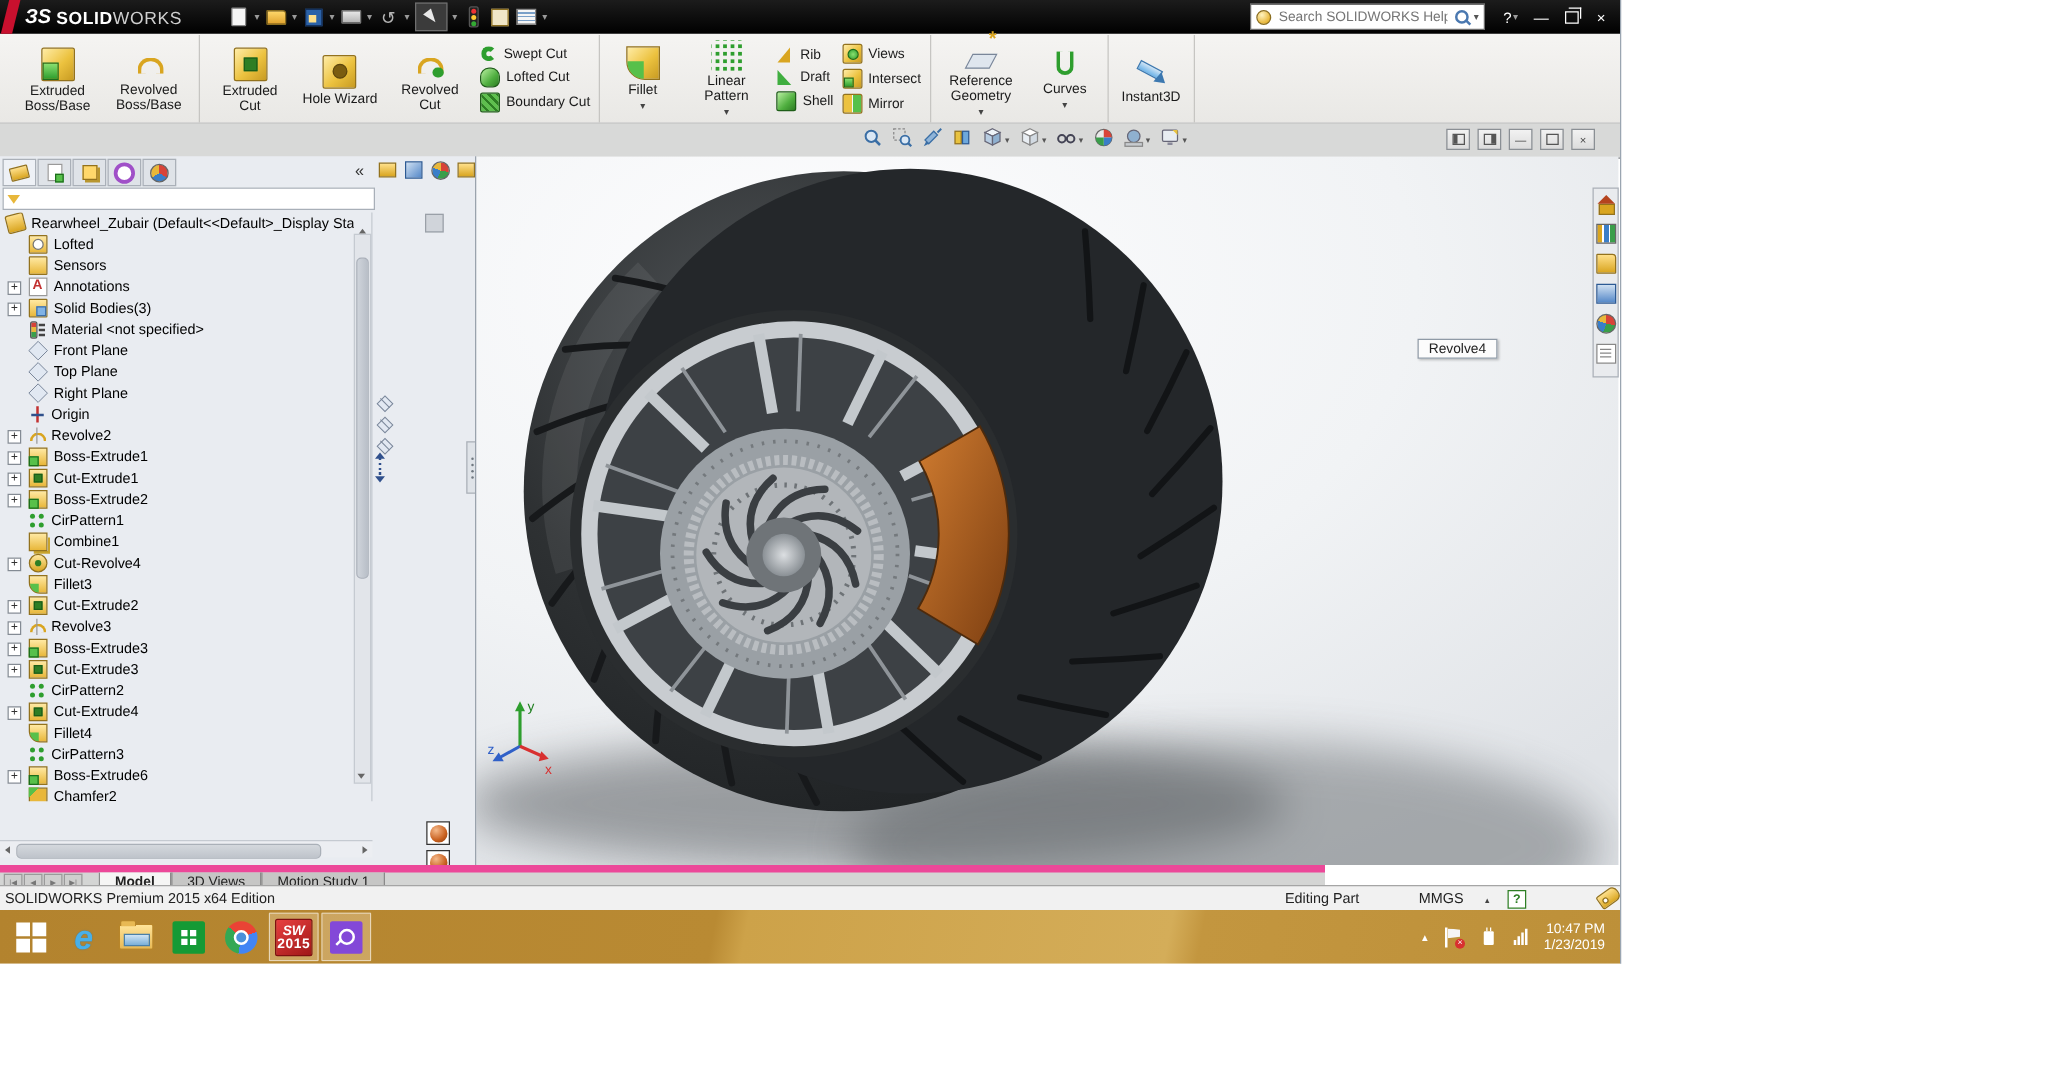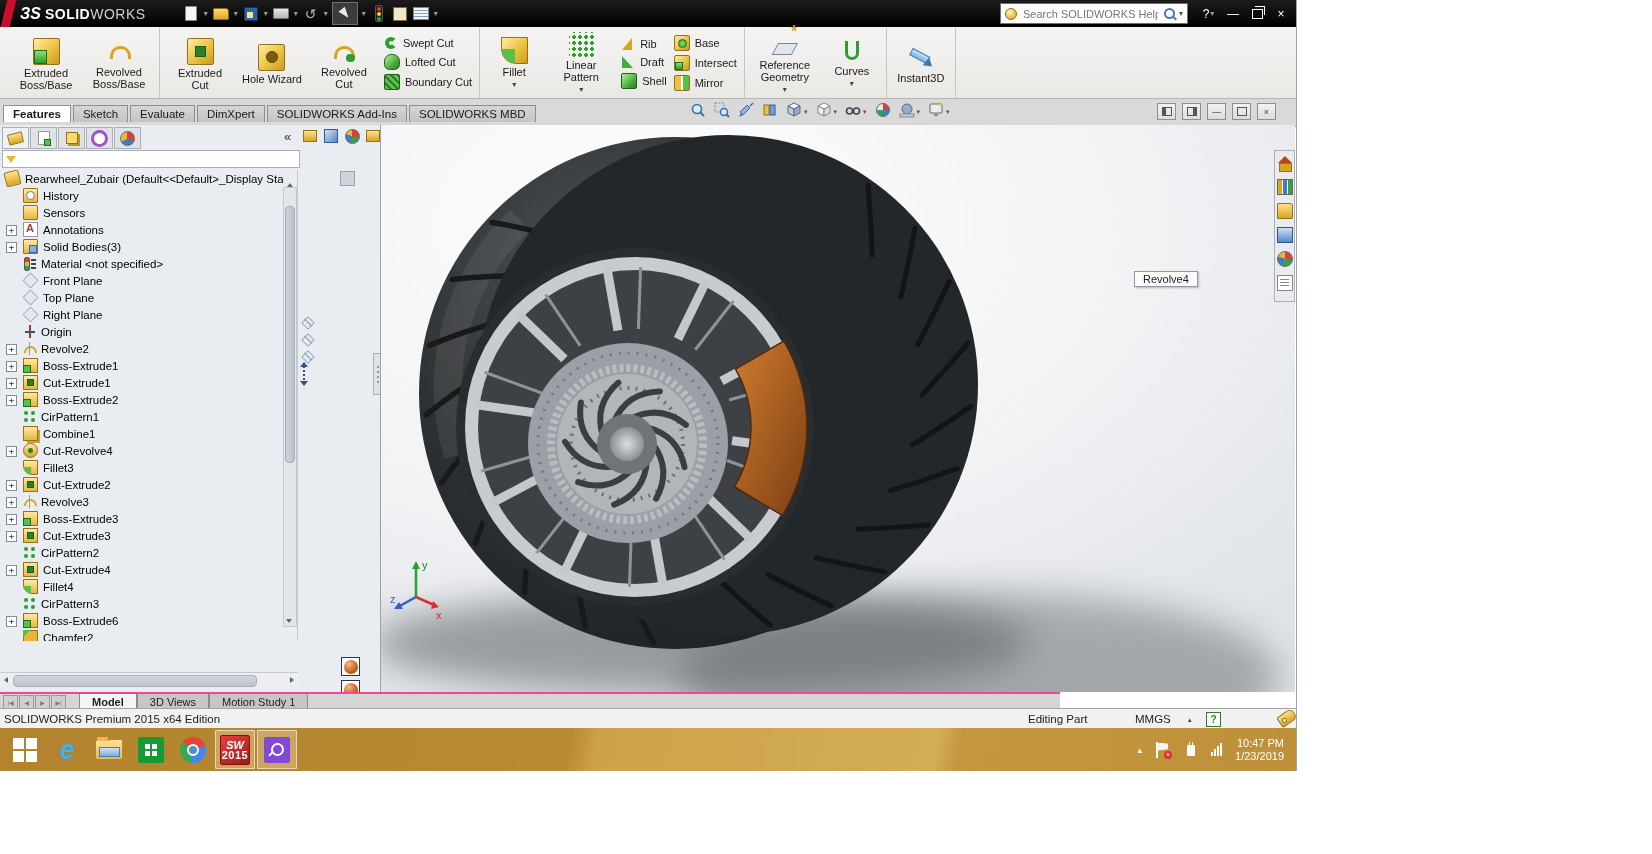--- a/index.html
+++ b/index.html
@@ -172,21 +172,21 @@
   .tp{width:14px;height:14px;position:relative;flex:none}
   .tp-home::before{content:"";position:absolute;left:1px;top:6px;width:11px;height:7px;background:#d9a520;border:1px solid #93721d}
   .tp-home::after{content:"";position:absolute;left:0;top:-1px;border-left:7px solid transparent;border-right:7px solid transparent;border-bottom:7px solid #b5441e}
   .tp-lib{background:linear-gradient(90deg,#d9a520 0 4px,#fff 4px 5px,#3a7ec8 5px 9px,#fff 9px 10px,#3a9e4a 10px);border:1px solid #666}
   .tp-folder{background:linear-gradient(#ffe08a,#d9a520);border:1px solid #93721d;border-radius:1px 3px 1px 1px}
   .tp-pal{background:linear-gradient(#cfe0f2,#5588c8);border:1px solid #2c5a94}
   .tp-sphere{border-radius:50%;background:conic-gradient(#d84338 0 100deg,#3a9e4a 100deg 200deg,#3a7ec8 200deg 290deg,#e8b73a 290deg);border:1px solid #666}
   .tp-props{background:#fff;border:1px solid #888}
   .tp-props::after{content:"";position:absolute;left:2px;top:3px;width:9px;height:1px;background:#888;box-shadow:0 3px 0 #888,0 6px 0 #888}
   
-  .docrow{position:absolute;left:0;top:692px;width:1060px;height:16px;background:#d4d5d4;border-top:2px solid #ec4899;display:flex;align-items:stretch}
+  .docrow{position:absolute;left:0;top:692px;width:1060px;height:16px;background:#d4d5d4;border-top:6px solid #ec4899;display:flex;align-items:stretch}
   .dnav{display:flex;align-items:center;gap:1px;padding:0 3px}
   .dnavb{width:13px;height:12px;background:#cfcfce;border:1px solid #9a9a9a;display:flex;align-items:center;justify-content:center;font-size:6px;color:#777}
   .dtab{padding:0 12px;font-size:11px;display:flex;align-items:center;background:#c6c6c5;border:1px solid #8a8a8a;border-top:none;color:#222;white-space:nowrap}
   .dtab.active{background:#f5f5f4;font-weight:bold}
   
   .status{position:absolute;left:0;top:708px;width:1296px;height:20px;background:#f1f1f1;border-top:1px solid #a5a5a5;font-size:11.5px;color:#222;display:flex;align-items:center}
   .st-left{margin-left:4px}
   .st-mode{position:absolute;left:1028px}
   .st-units{position:absolute;left:1135px}
   .st-ucar{position:absolute;left:1188px;font-size:7px;color:#444;top:7px}
@@ -358,21 +358,21 @@
             <span>Draft</span>
           </div>
           <div class="smallbtn">
             <span class="ri sm green"></span>
             <span>Shell</span>
           </div>
         </div>
         <div class="stack">
           <div class="smallbtn">
             <span class="ri sm gcirc"></span>
-            <span>Base</span>
+            <span>Views</span>
           </div>
           <div class="smallbtn">
             <span class="ri sm gdot"></span>
             <span>Intersect</span>
           </div>
           <div class="smallbtn">
             <span class="ri sm mir"></span>
             <span>Mirror</span>
           </div>
         </div>
@@ -391,28 +391,20 @@
       </div>
       <div class="rgroup">
         <div class="bigbtn">
           <span class="ri i3d"></span>
           <span>Instant3D</span>
         </div>
       </div>
     </div>
 
   <div class="band">
-    <div class="rtabs" id="rtabs">
-        <div class="rtab active">Features</div>
-        <div class="rtab">Sketch</div>
-        <div class="rtab">Evaluate</div>
-        <div class="rtab">DimXpert</div>
-        <div class="rtab">SOLIDWORKS Add-Ins</div>
-        <div class="rtab">SOLIDWORKS MBD</div>
-      </div>
     <div class="hud" id="hud">
         <div class="hudbtn">
           <span><svg width="16" height="16">
               <circle cx="7" cy="7" r="4.5" fill="#dbe8f5" stroke="#3a6ea5" stroke-width="1.6"></circle>
               <line x1="10" y1="10" x2="14" y2="14" stroke="#3a6ea5" stroke-width="2"></line>
             </svg></span>
         </div>
         <div class="hudbtn">
           <span><svg width="16" height="16">
               <rect x="1" y="1" width="9" height="9" fill="none" stroke="#888" stroke-dasharray="2 1.5"></rect>
@@ -646,21 +638,21 @@
       <span class="fun"></span>
       <input style="">
     </div>
     <div class="tree" id="tree">
         <div class="trow root">
           <span class="ti t-part"></span>
           <span>Rearwheel_Zubair  (Default&lt;&lt;Default&gt;_Display State</span>
         </div>
         <div class="trow">
           <span class="ti t-hist"></span>
-          <span>History</span>
+          <span>Lofted</span>
         </div>
         <div class="trow">
           <span class="ti t-fold"></span>
           <span>Sensors</span>
         </div>
         <div class="trow">
           <span class="exp">+</span>
           <span class="ti t-ann"></span>
           <span>Annotations</span>
         </div>

